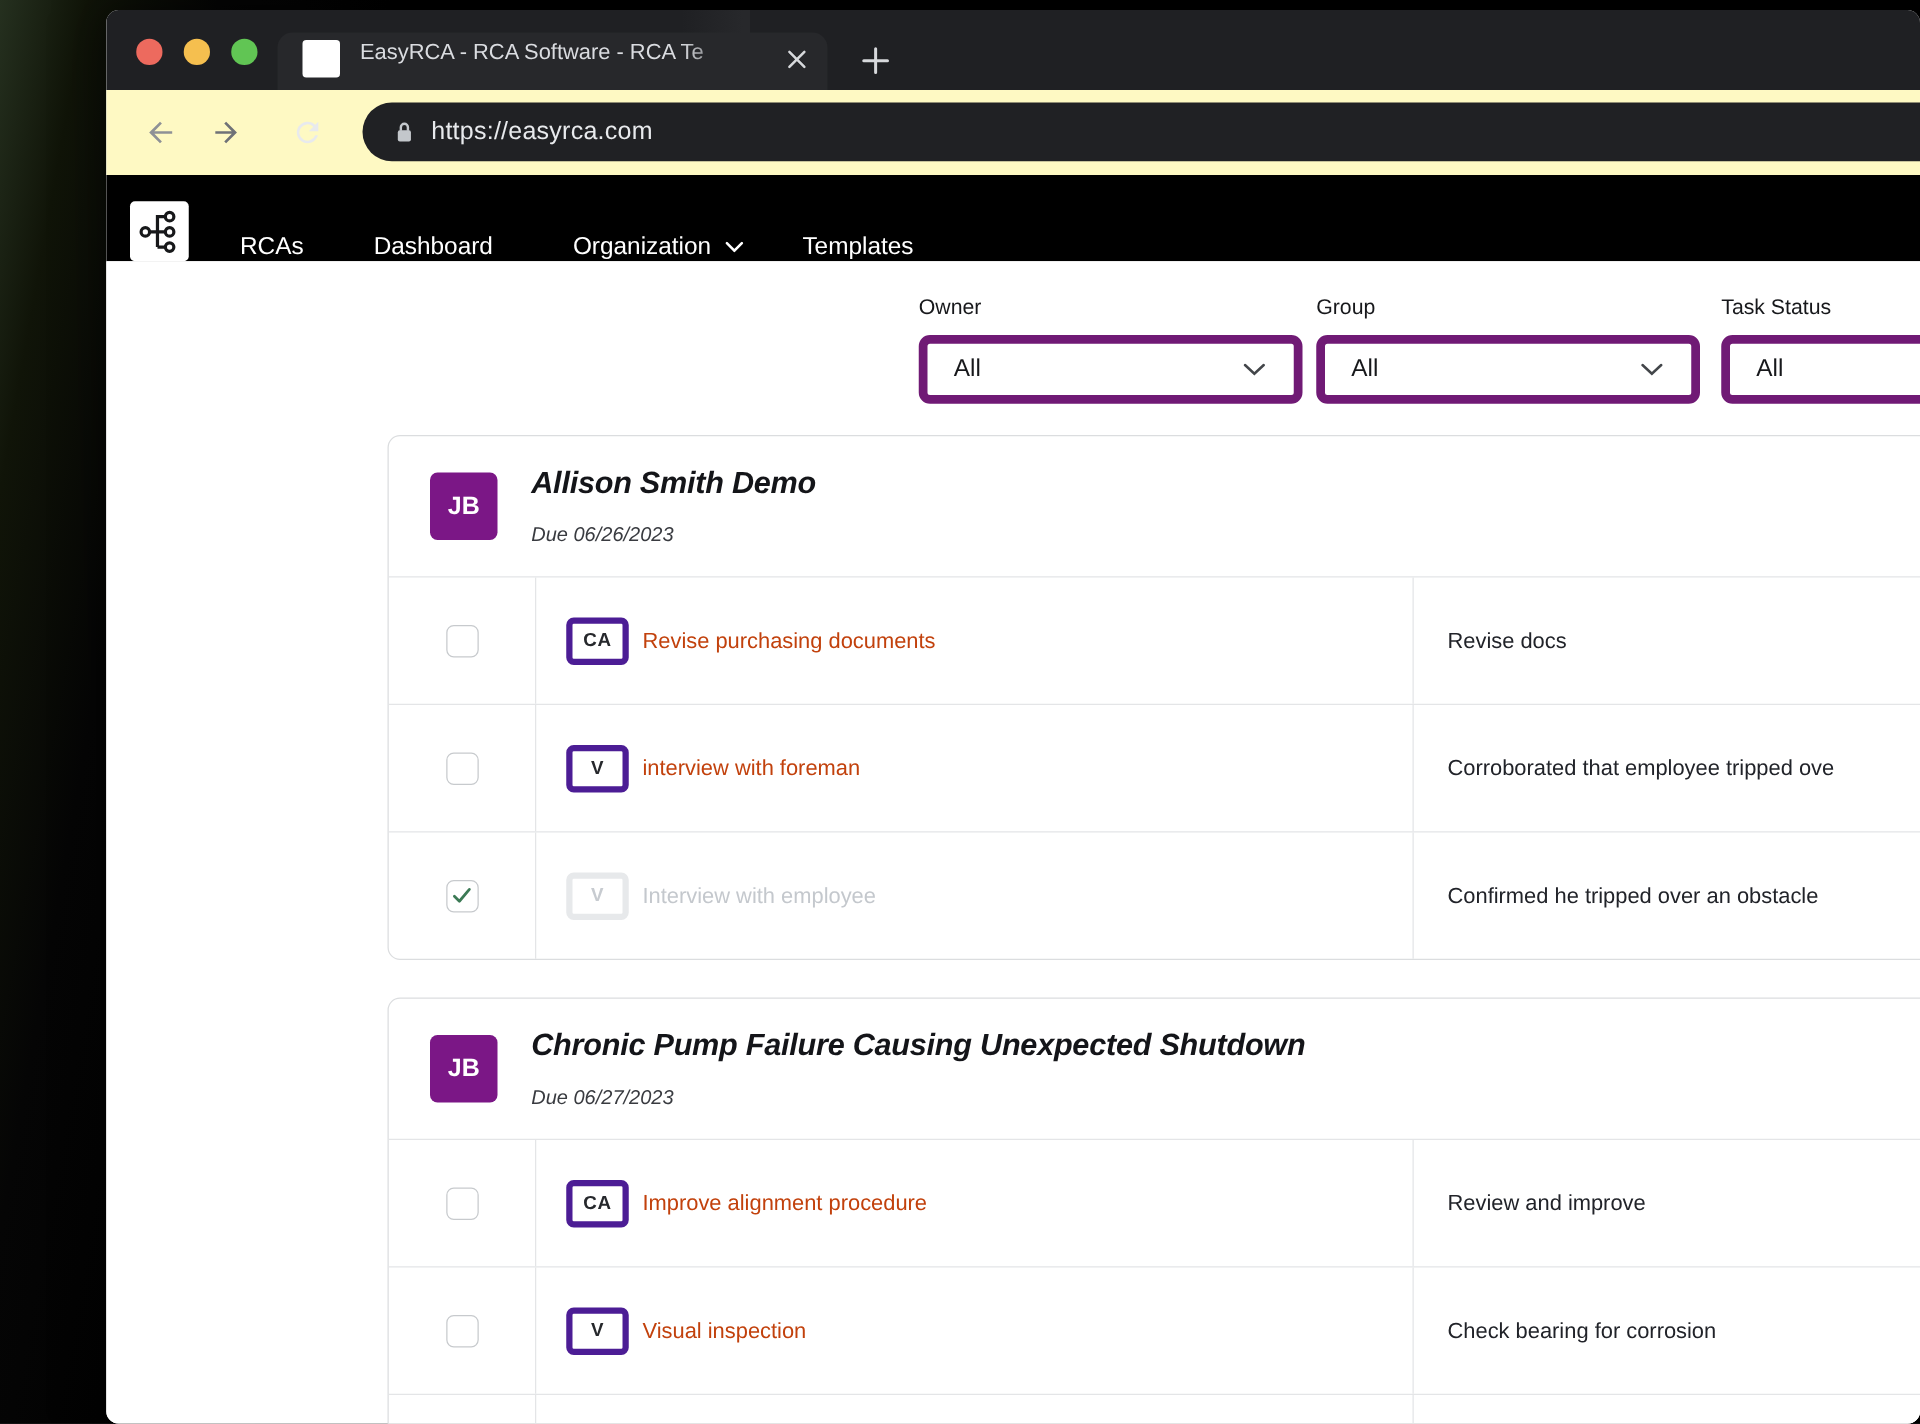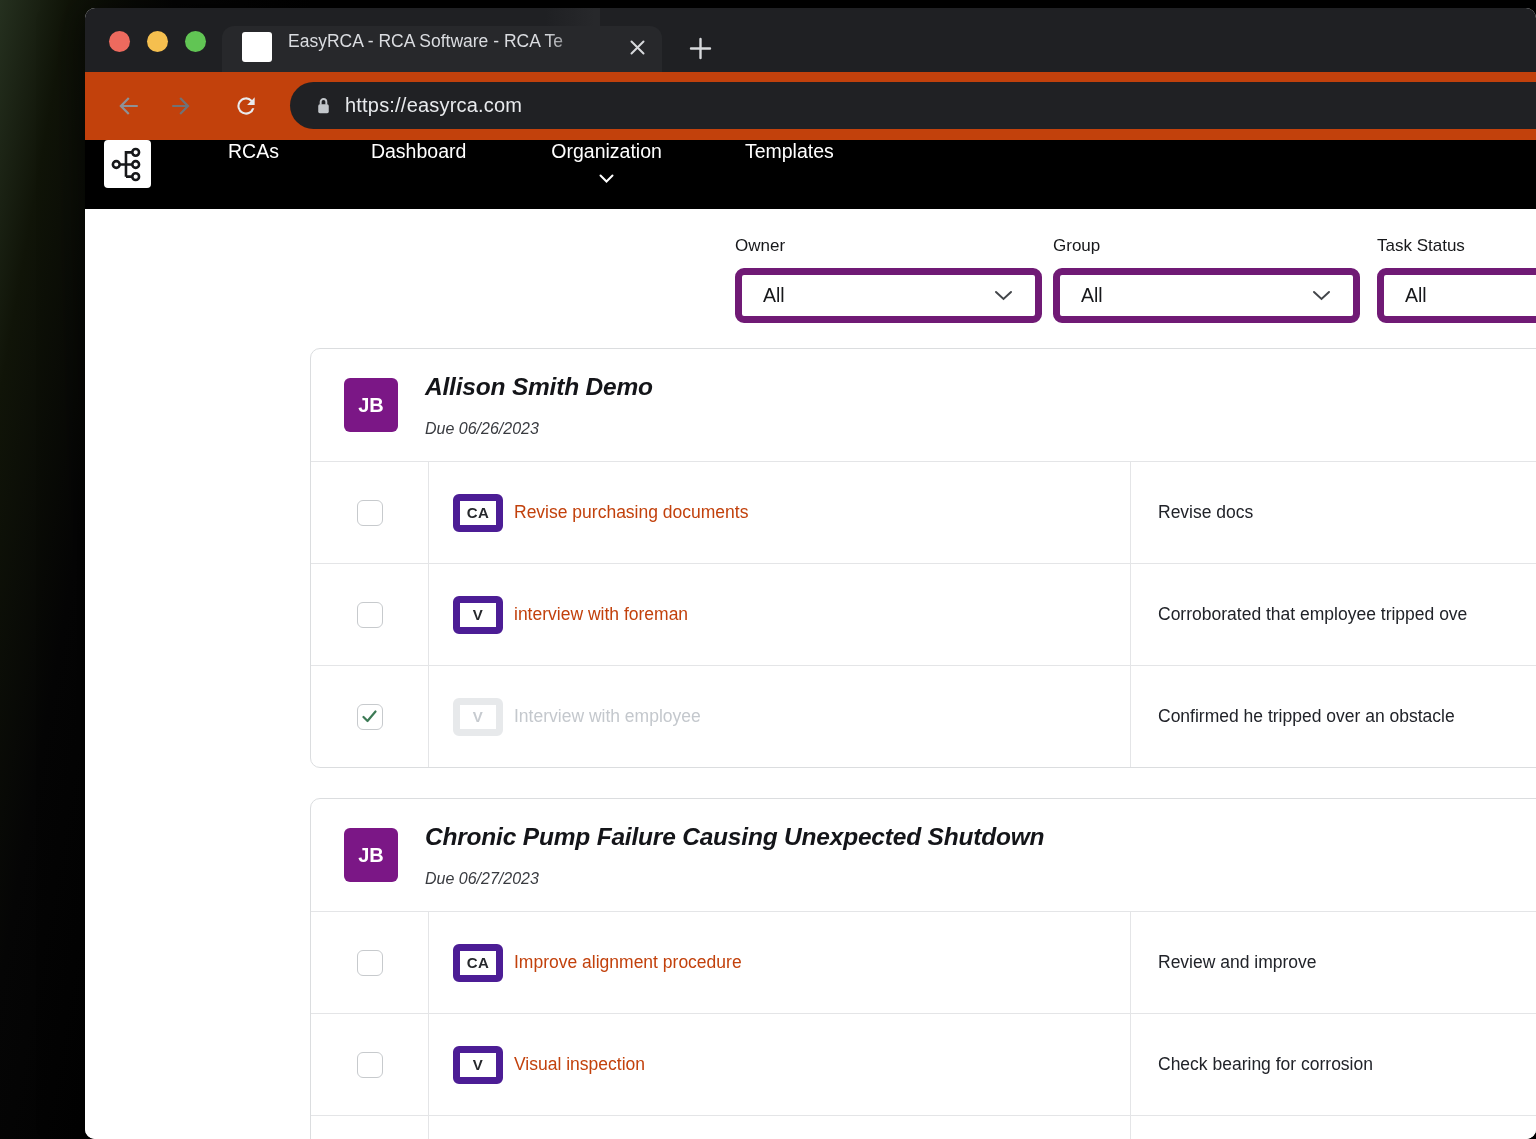--- a/index.html
+++ b/index.html
@@ -33,41 +33,41 @@
     width:312px; overflow:hidden; white-space:nowrap;
     color:#dadce0; font-size:17.5px;
   }
   .tab-title::after {
     content:""; position:absolute; right:0; top:0; bottom:0; width:55px;
     background:linear-gradient(90deg, rgba(39,40,43,0), #27282b 90%);
   }
   .tab-close { position:absolute; left:544px; top:31px; width:17px; height:17px; }
   .new-tab  { position:absolute; left:604px; top:29px; width:23px; height:23px; }
   
-  .toolbar { position:relative; height:68px; background:#c2410c;text-decoration:underline; }
+  .toolbar { position:relative; height:68px; background:#fef9c3;text-decoration:underline; }
   .nav-btn { position:absolute; top:21px; width:26px; height:26px; }
   .btn-back    { left:30px; }
   .btn-forward { left:84px; }
   .btn-reload  { left:148px; }
   .url-bar {
     position:absolute; left:205px; top:10px; right:-40px; height:47px;
     background:#202124; border-radius:24px;
     display:flex; align-items:center; padding-left:25px;
   }
   .url-text { color:#e8eaed; font-size:20px; margin-left:13px; letter-spacing:.2px; }
   
-  .navbar { position:relative; height:69px; background:#000; display:flex; align-items:flex-start;gap:36px; }
+  .navbar { position:relative; height:69px; background:#000; display:flex; align-items:flex-end; }
   .logo-box {
     margin-left:19px; width:47px; height:48px; background:#fff; border-radius:4px;
     display:flex; align-items:center; justify-content:center; flex:none;
   }
   .nav-item { color:#fff; font-size:19.5px; display:flex; align-items:center; gap:11px; white-space:nowrap; }
   .nav-item.n0 { margin-left:41px; }
   .nav-item.n1 { margin-left:56px; }
-  .nav-item.n2 { margin-left:49px;flex-direction:column; }
+  .nav-item.n2 { margin-left:64px; }
   .nav-item.n3 { margin-left:47px; }
   
   .content { position:relative; background:#fff; height:930px; }
   
   .filter-group { position:absolute; top:27px; }
   .fg0 { left:650px; } .fg1 { left:968px; } .fg2 { left:1292px; }
   .filter-label { font-size:17px; color:#17181b; margin-bottom:12px; }
   .filter-select {
     width:307px; height:55px; border:7px solid #701a75; border-radius:9px; background:#fff;
     display:flex; align-items:center; justify-content:space-between;
@@ -96,21 +96,21 @@
     width:26px; height:26px; border:1.5px solid #c7cacd; border-radius:6px; background:#fff;
     display:flex; align-items:center; justify-content:center;
   }
   .checkbox svg { display:none; }
   .checkbox.checked svg { display:block; }
   .cell-task {
     width:702px; flex:none; border-right:1px solid #e4e5e7;
     display:flex; align-items:center; padding-left:24px;
   }
   .badge {
-    width:50px; height:38px; flex:none; border:7px solid #4c1d95; border-radius:6px; background:#fff;
+    width:50px; height:38px; flex:none; border:5px solid #4c1d95; border-radius:6px; background:#fff;
     display:flex; align-items:center; justify-content:center;
     font-size:15px; font-weight:bold; color:#26282c; letter-spacing:.5px;
   }
   .task-label { margin-left:11px; font-size:17.5px; color:#c2410c; }
   .cell-note {
     flex:1; display:flex; align-items:center; padding-left:27px;
     font-size:17.5px; color:#212329; white-space:nowrap; overflow:hidden;
   }
   .task-row.completed .badge { border-color:#e7e9eb; color:#c7cbd0; }
   .task-row.completed .task-label { color:#c4c8cd; }

